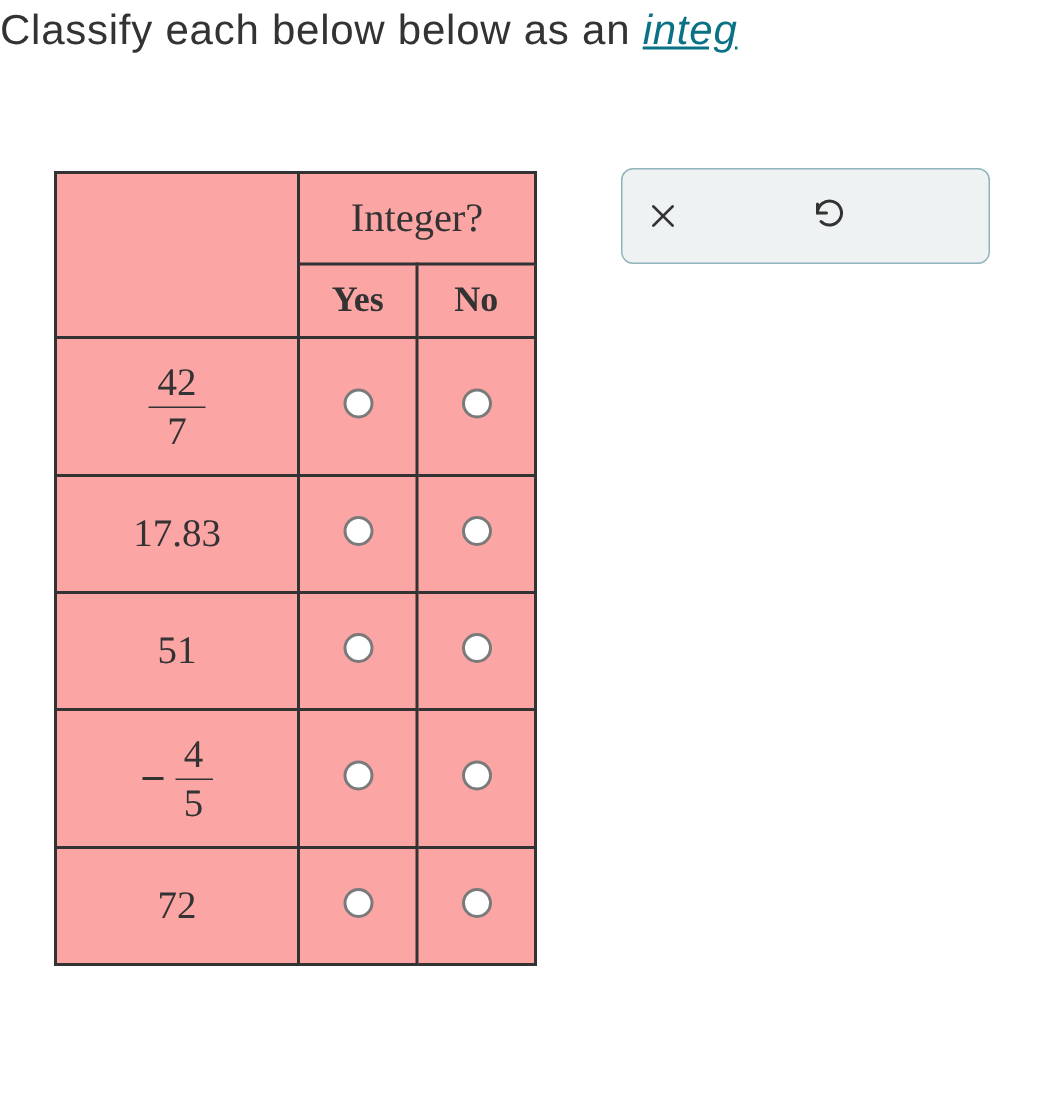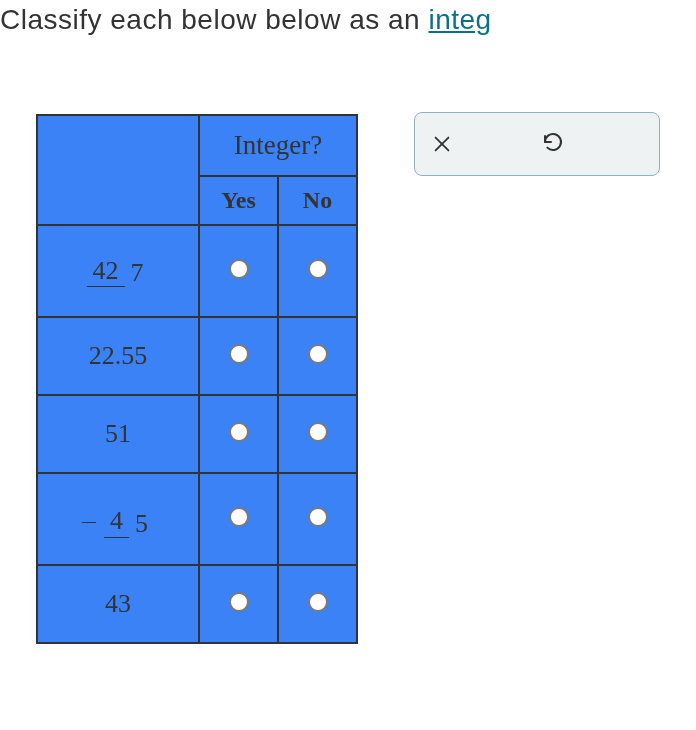--- a/index.html
+++ b/index.html
@@ -20,30 +20,31 @@
       font-size: 28px;
       color: #333;
       padding: 4px 0 0 0;
       letter-spacing: 0.5px;
       white-space: nowrap;
     }
     .prompt .link {
       color: #0b7285;
       text-decoration: underline;
       text-decoration-color: #0b7285;
+      font-style: italic;
     }
     .content-row {
       display: flex;
       align-items: flex-start;
       margin-top: 78px;
       margin-left: 36px;
     }
     .classify-table {
       border-collapse: collapse;
-      background: #3b82f6;
+      background: #fca5a5;
     }
     .classify-table th,
     .classify-table td {
       border: 2px solid #333;
       text-align: center;
       vertical-align: middle;
     }
     .classify-table .corner {
       border: 2px solid #333;
       width: 162px;
@@ -70,21 +71,21 @@
       width: 162px;
     }
     .classify-table .short-row td.num-cell {
       height: 78px;
     }
     .classify-table td.radio-cell {
       width: 79px;
     }
     .frac {
       display: inline-flex;
-      flex-direction: row;
+      flex-direction: column;
       align-items: center;
       line-height: 1.05;
       vertical-align: middle;
     }
     .frac .fnum {
       padding: 0 6px 2px 6px;
       border-bottom: 1.5px solid #333;
     }
     .frac .fden {
       padding: 2px 6px 0 6px;
@@ -158,21 +159,21 @@
         <td class="num-cell">
           <span class="frac">
             <span class="fnum">42</span>
             <span class="fden">7</span>
           </span>
         </td>
         <td class="radio-cell"><span class="radio"></span></td>
         <td class="radio-cell"><span class="radio"></span></td>
       </tr>
       <tr class="short-row">
-        <td class="num-cell">22.55</td>
+        <td class="num-cell">17.83</td>
         <td class="radio-cell"><span class="radio"></span></td>
         <td class="radio-cell"><span class="radio"></span></td>
       </tr>
       <tr class="short-row">
         <td class="num-cell">51</td>
         <td class="radio-cell"><span class="radio"></span></td>
         <td class="radio-cell"><span class="radio"></span></td>
       </tr>
       <tr>
         <td class="num-cell">
@@ -181,21 +182,21 @@
             <span class="frac">
               <span class="fnum">4</span>
               <span class="fden">5</span>
             </span>
           </span>
         </td>
         <td class="radio-cell"><span class="radio"></span></td>
         <td class="radio-cell"><span class="radio"></span></td>
       </tr>
       <tr class="short-row">
-        <td class="num-cell">43</td>
+        <td class="num-cell">72</td>
         <td class="radio-cell"><span class="radio"></span></td>
         <td class="radio-cell"><span class="radio"></span></td>
       </tr>
     </tbody>
   </table>
 
   <div class="toolbar">
     <span class="icon">
       <svg width="22" height="22" viewBox="0 0 24 24" fill="none" stroke="#333" stroke-width="2" stroke-linecap="round">
         <line x1="5" y1="5" x2="19" y2="19"></line>

